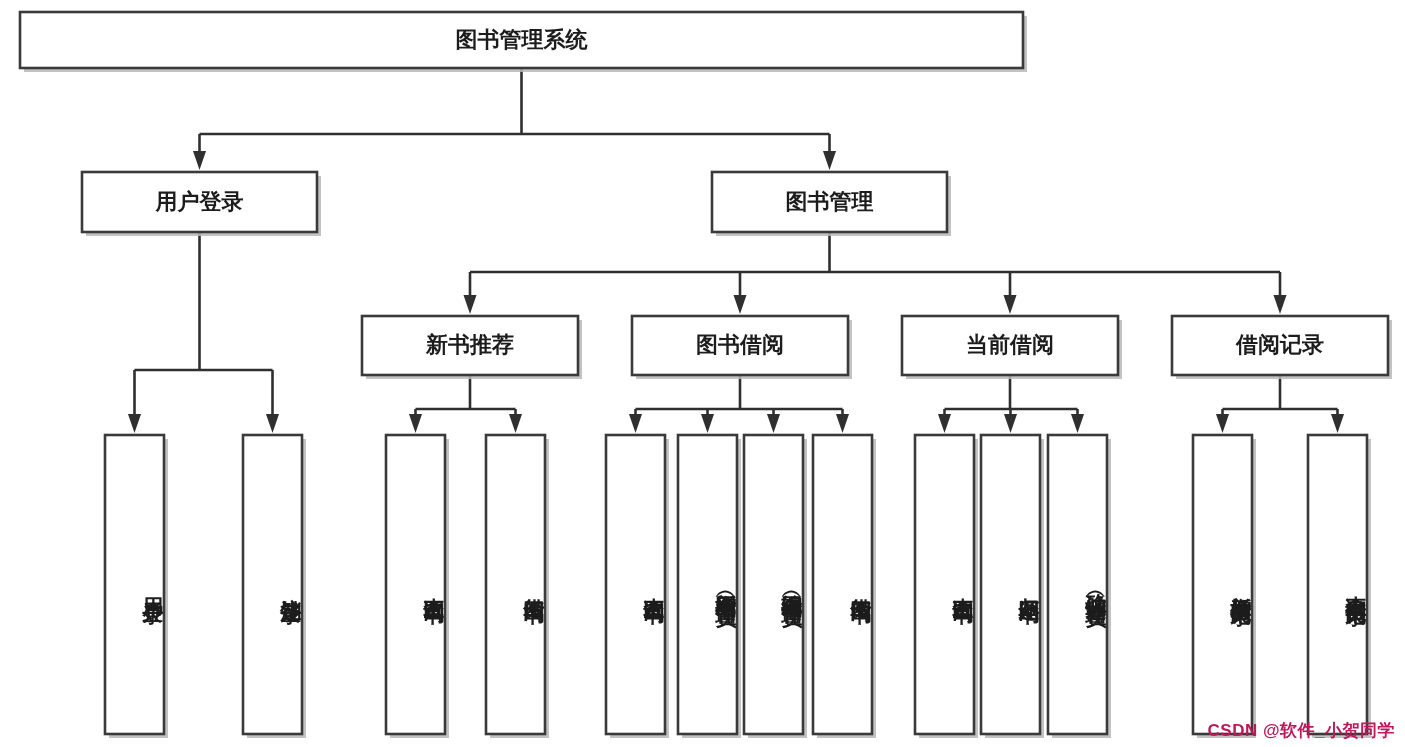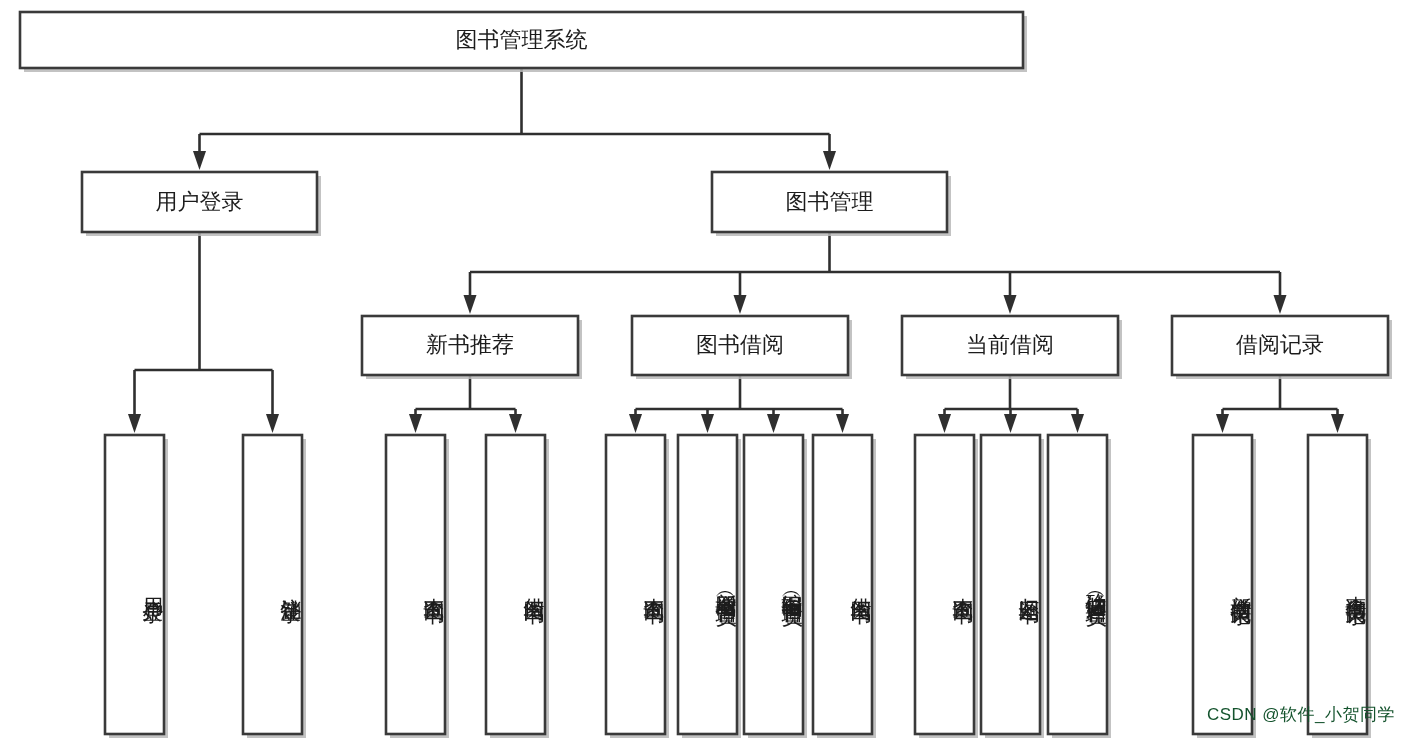--- a/index.html
+++ b/index.html
@@ -13,20 +13,21 @@
     font-family: "Liberation Sans", "DejaVu Sans", sans-serif;
     overflow: hidden;
     position: relative;
   }
   #diagram-root {
     position: absolute;
     left: 0;
     top: 0;
     width: 1405px;
     height: 747px;
+    font-weight: bold;
   }
   svg.flow {
     display: block;
     width: 1405px;
     height: 747px;
   }
   .box-rect {
     fill: #ffffff;
     stroke: #3a3a3a;
     stroke-width: 2.6;
@@ -62,24 +63,24 @@
     font-size: 21px;
     color: #1c1c1c;
     letter-spacing: 2px;
     line-height: 1;
     pointer-events: none;
     white-space: nowrap;
   }
   .watermark {
     position: absolute;
     right: 10px;
-    bottom: 21px;
+    bottom: 5px;
     font-family: "Liberation Sans", "DejaVu Sans", sans-serif;
     font-size: 17px;
-    color: #14532d;
+    color: #be185d;
     letter-spacing: 0.5px;
     user-select: none;
     margin-top: 29px;
   }
 </style>
 </head>
 <body>
 
 <div id="diagram-root">
   <svg class="flow" viewBox="0 0 1405 747" xmlns="http://www.w3.org/2000/svg">

